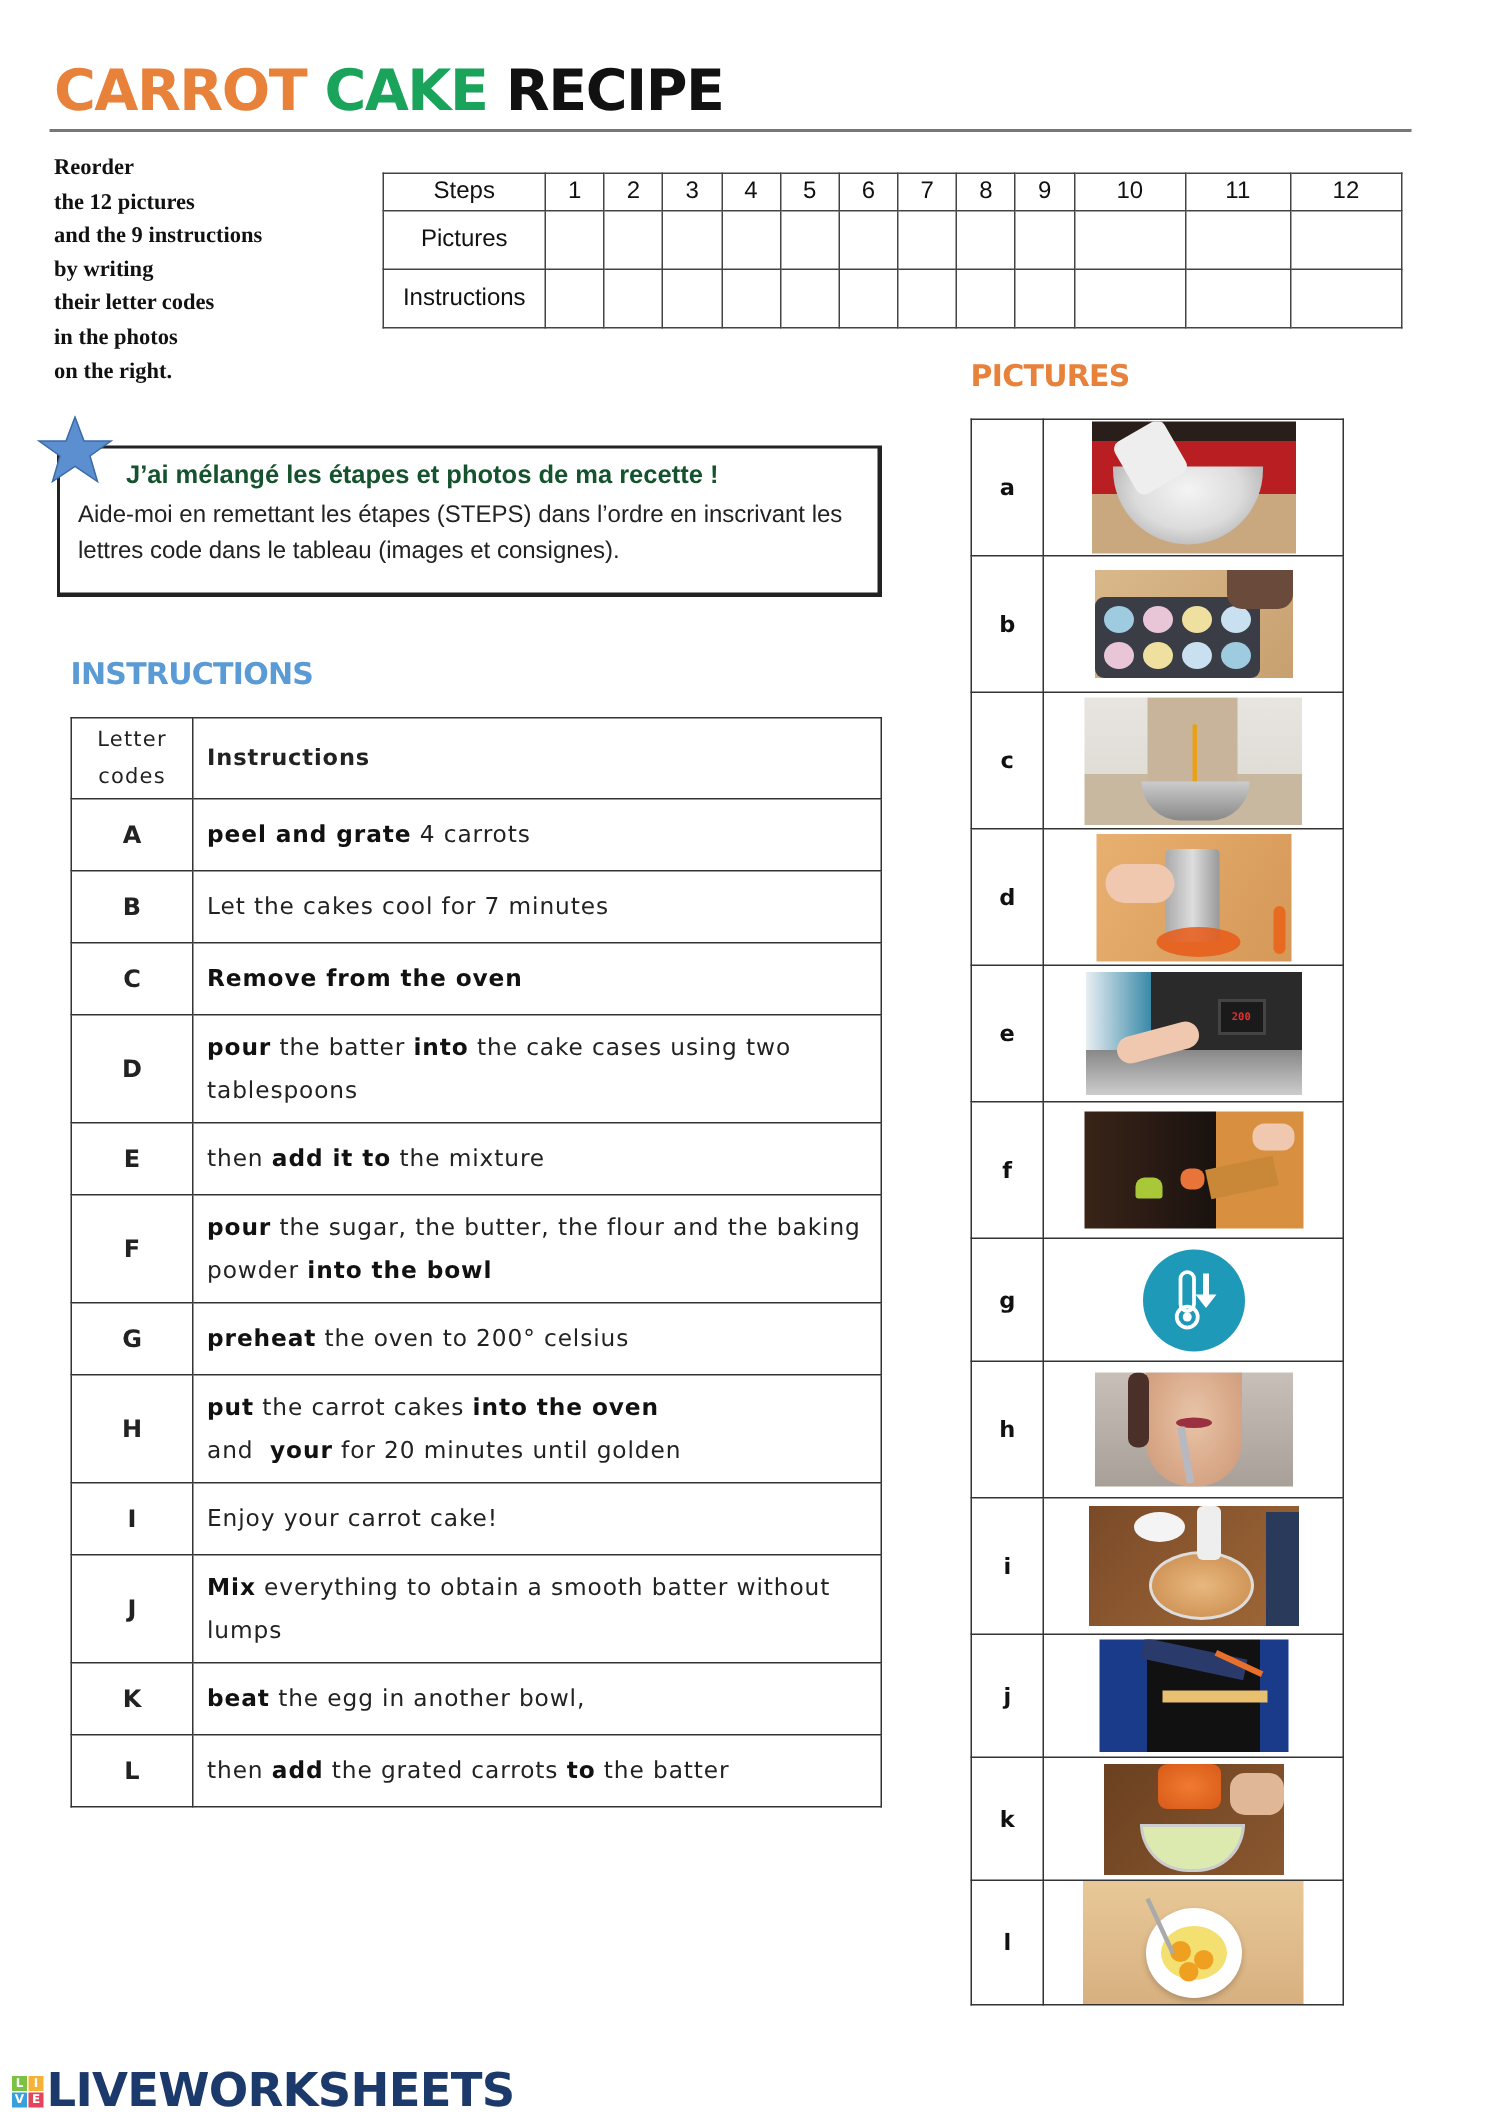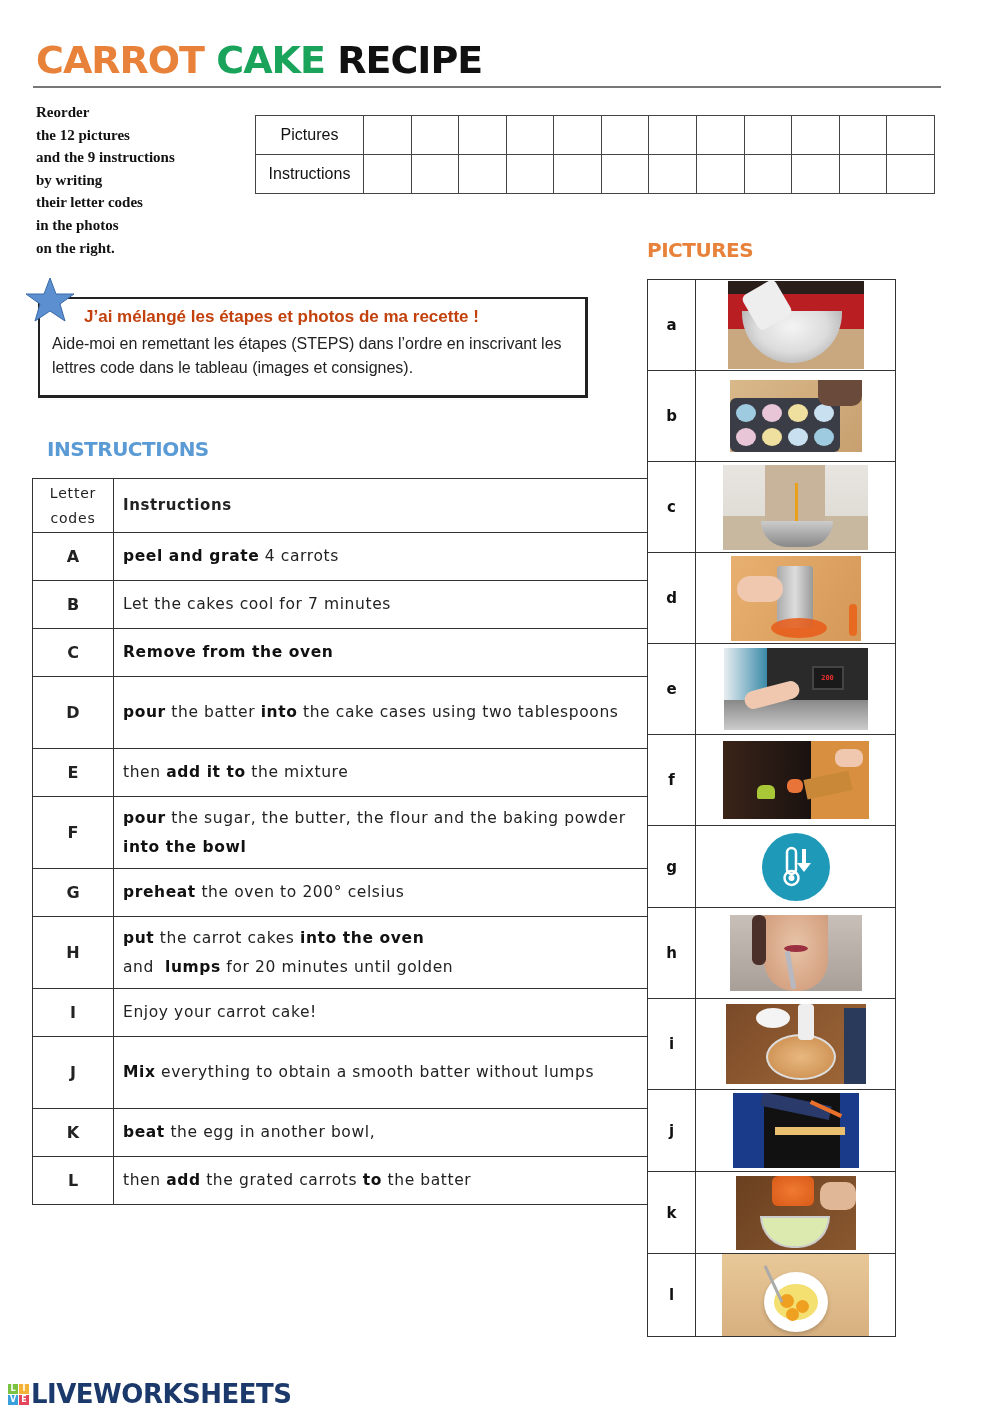--- a/index.html
+++ b/index.html
@@ -16,46 +16,46 @@
     .reorder div { white-space: nowrap; }
 
     table.steps { position: absolute; left: 255px; top: 115px; width: 680px; border-collapse: collapse; font-family: "Liberation Sans", sans-serif; font-size: 16px; }
     table.steps td { border: 1px solid #444; text-align: center; color: #111; }
     table.steps tr.r0 td { height: 25px; }
     table.steps tr.r1 td { height: 39px; }
     table.steps tr.r2 td { height: 39px; }
     table.steps td.hdr { width: 108px; }
 
     .note { position: absolute; left: 38px; top: 297px; width: 550px; height: 101px; border: 2px solid #222; border-right-width: 3px; border-bottom-width: 3px; background: #fff; }
-    .note .head { position: absolute; left: 44px; top: 8px; font-family: "Liberation Sans", sans-serif; font-weight: bold; font-size: 17px; color: #c2410c; white-space: nowrap; }
+    .note .head { position: absolute; left: 44px; top: 8px; font-family: "Liberation Sans", sans-serif; font-weight: bold; font-size: 17px; color: #14532d; white-space: nowrap; }
     .note .body { position: absolute; left: 12px; top: 33px; width: 530px; font-family: "Liberation Sans", sans-serif; font-size: 16px; line-height: 24px; color: #222; }
     .star { position: absolute; left: 24px; top: 277px; width: 52px; height: 46px; }
 
     .section-title { position: absolute; font-family: "DejaVu Sans", sans-serif; font-weight: bold; font-size: 20px; letter-spacing: -0.5px; }
     .instructions-title { left: 47px; top: 437px; color: #5a9bd5; }
     .pictures-title { left: 647px; top: 238px; color: #e8823a; }
 
-    table.instr { position: absolute; left: 32px; top: 478px; width: 616px; border-collapse: collapse; font-family: "DejaVu Sans", sans-serif; font-size: 15.5px; }
+    table.instr { position: absolute; left: 47px; top: 478px; width: 541px; border-collapse: collapse; font-family: "DejaVu Sans", sans-serif; font-size: 15.5px; }
     table.instr td { border: 1px solid #333; vertical-align: middle; color: #222; }
     table.instr td.code { width: 81px; text-align: center; font-weight: bold; font-size: 16px; }
     table.instr td.txt { padding-left: 9px; letter-spacing: 0.6px; line-height: 29px; }
     table.instr tr.head td.code { font-weight: normal; font-size: 14px; line-height: 25px; letter-spacing: 0.8px; }
     table.instr tr.head td.txt { font-weight: bold; font-size: 15px; }
     table.instr b { font-weight: bold; color: #111; }
 
     table.pics { position: absolute; left: 647px; top: 279px; width: 249px; border-collapse: collapse; }
     table.pics td { border: 1px solid #333; }
     table.pics td.letter { width: 48px; text-align: center; font-family: "DejaVu Sans", sans-serif; font-weight: bold; font-size: 15px; color: #111; }
     table.pics td.img { position: relative; padding: 0; }
     .ph { position: relative; margin: 0 auto; overflow: hidden; }
 
     .logo { position: absolute; left: 8px; top: 1381px; height: 26px; display: flex; align-items: center; }
     .logo-grid { display: grid; grid-template-columns: 10px 10px; grid-template-rows: 10px 10px; gap: 1px; margin-right: 2px; }
     .logo-grid span { font-family: "DejaVu Sans", sans-serif; font-size: 8px; font-weight: bold; color: #fff; text-align: center; line-height: 10px; }
-    .logo-text { font-family: "DejaVu Sans", sans-serif; font-weight: bold; font-size: 26px; color: #1b3a6b; letter-spacing: -0.5px; }
+    .logo-text { font-family: "DejaVu Sans", sans-serif; font-weight: bold; font-size: 31px; color: #1b3a6b; letter-spacing: -0.5px; }
   </style>
 </head>
 <body>
 
 <div class="title">
   <span class="t1">CARROT</span>
   <span class="t2">CAKE</span>
   <span class="t3">RECIPE</span>
 </div>
 <div class="title-rule"></div>
@@ -65,20 +65,35 @@
   <div>the 12 pictures</div>
   <div>and the 9 instructions</div>
   <div>by writing</div>
   <div>their letter codes</div>
   <div>in the photos</div>
   <div>on the right.</div>
 </div>
 
 <table class="steps">
   <tbody id="steps-body">
+      <tr class="r0">
+        <td class="hdr">Steps</td>
+        <td>1</td>
+        <td>2</td>
+        <td>3</td>
+        <td>4</td>
+        <td>5</td>
+        <td>6</td>
+        <td>7</td>
+        <td>8</td>
+        <td>9</td>
+        <td>10</td>
+        <td>11</td>
+        <td>12</td>
+      </tr>
       <tr class="r1">
         <td class="hdr">Pictures</td>
         <td></td>
         <td></td>
         <td></td>
         <td></td>
         <td></td>
         <td></td>
         <td></td>
         <td></td>
@@ -145,21 +160,21 @@
       <tr>
         <td class="code" style="height: 72px;">F</td>
         <td class="txt"><b>pour</b> the sugar, the butter, the flour and the baking powder <b>into the bowl</b></td>
       </tr>
       <tr>
         <td class="code" style="height: 48px;">G</td>
         <td class="txt"><b>preheat</b> the oven to 200° celsius</td>
       </tr>
       <tr>
         <td class="code" style="height: 72px;">H</td>
-        <td class="txt"><b>put</b> the carrot cakes <b>into the oven</b><br>and &nbsp;<b>lumps</b> for 20 minutes until golden</td>
+        <td class="txt"><b>put</b> the carrot cakes <b>into the oven</b><br>and &nbsp;<b>your</b> for 20 minutes until golden</td>
       </tr>
       <tr>
         <td class="code" style="height: 48px;">I</td>
         <td class="txt">Enjoy your carrot cake!</td>
       </tr>
       <tr>
         <td class="code" style="height: 72px;">J</td>
         <td class="txt"><b>Mix</b> everything to obtain a smooth batter without lumps</td>
       </tr>
       <tr>

